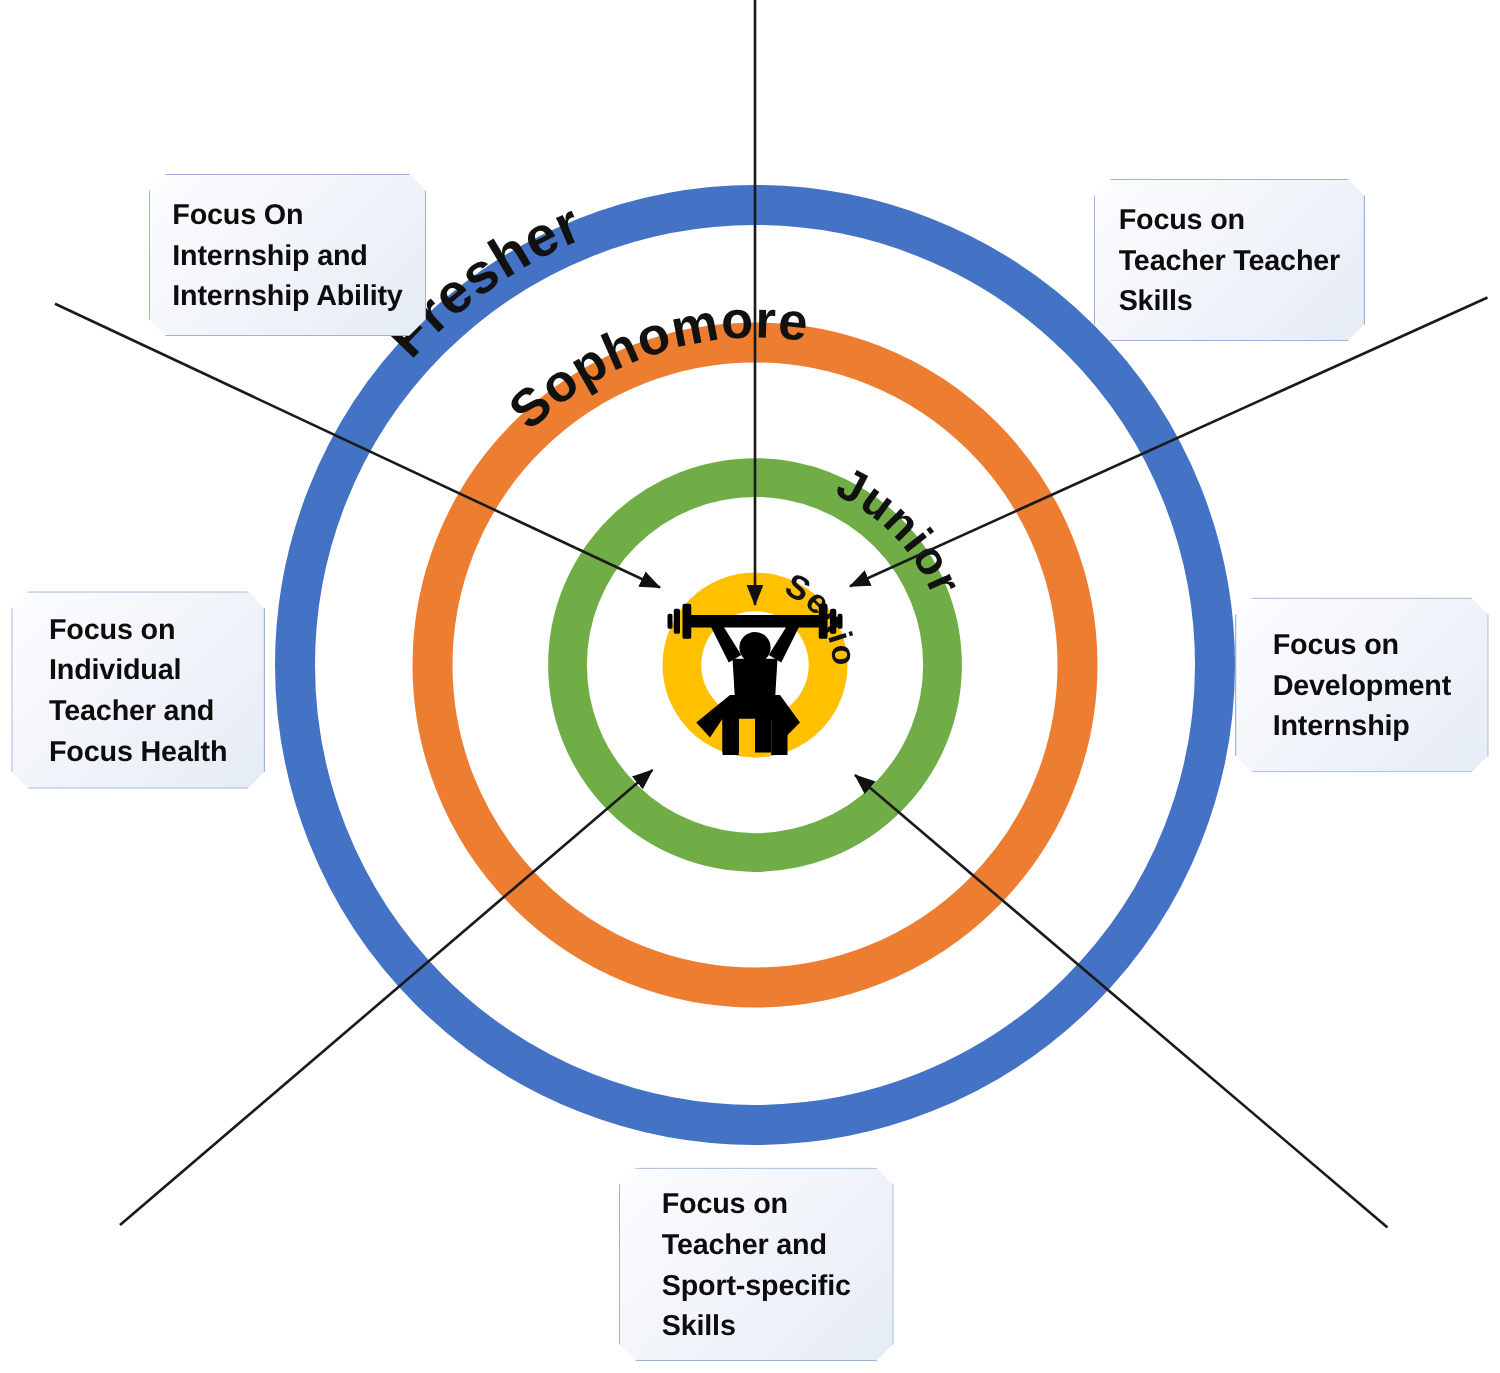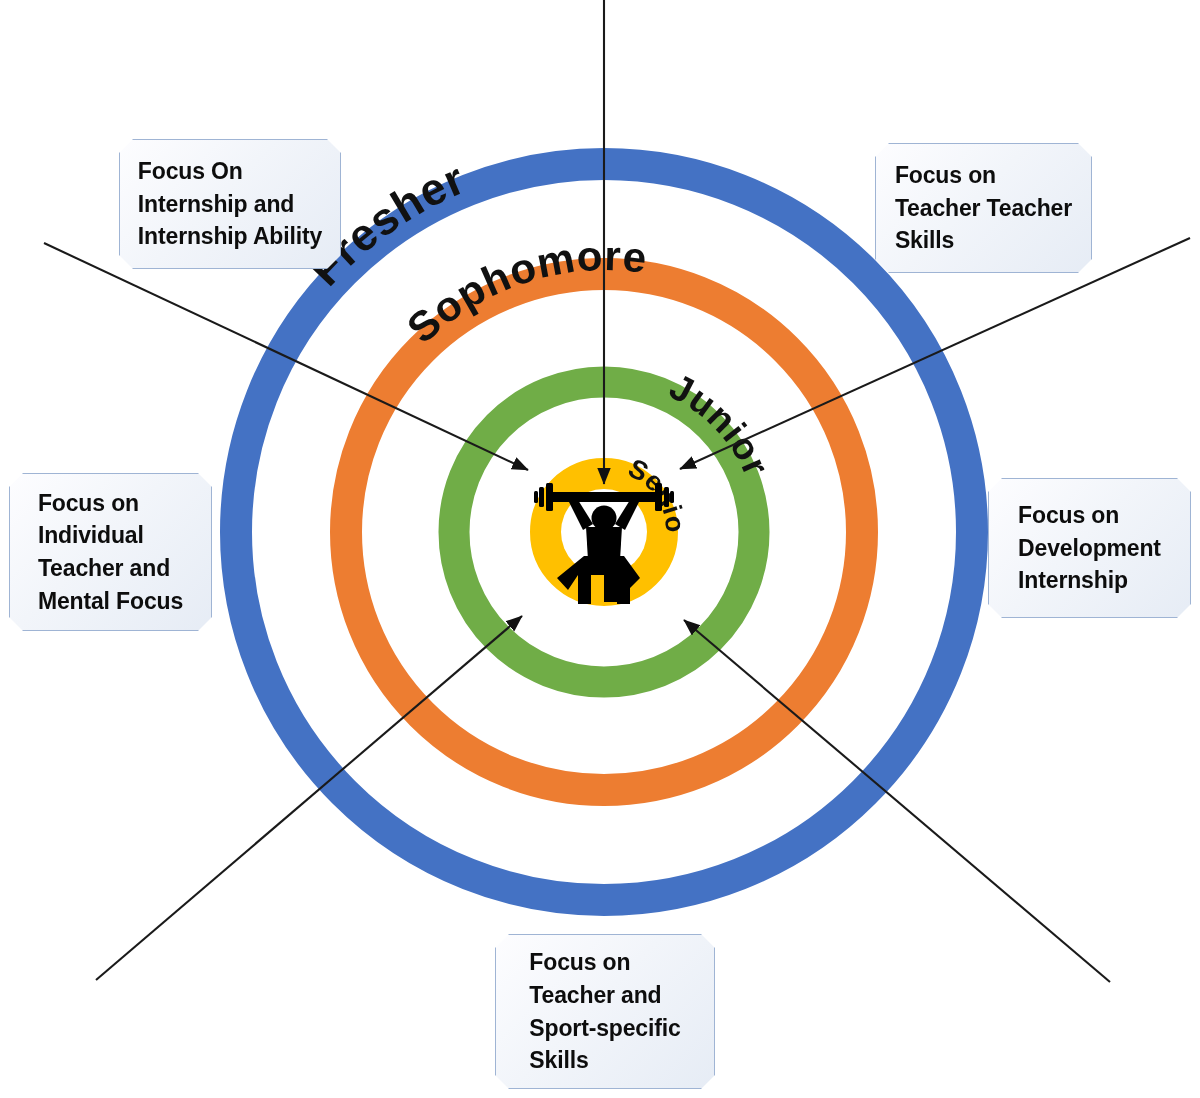--- a/index.html
+++ b/index.html
@@ -115,21 +115,21 @@
       <span>Teacher Teacher</span>
       <span>Skills</span>
     </div>
   </div>
 
   <div class="callout" style="left:9px;top:473px;width:203px;height:158px;">
     <div>
       <span>Focus on</span>
       <span>Individual</span>
       <span>Teacher and</span>
-      <span>Mental Focus</span>
+      <span>Focus Health</span>
     </div>
   </div>
 
   <div class="callout" style="left:988px;top:478px;width:203px;height:140px;">
     <div>
       <span>Focus on</span>
       <span>Development</span>
       <span>Internship</span>
     </div>
   </div>

